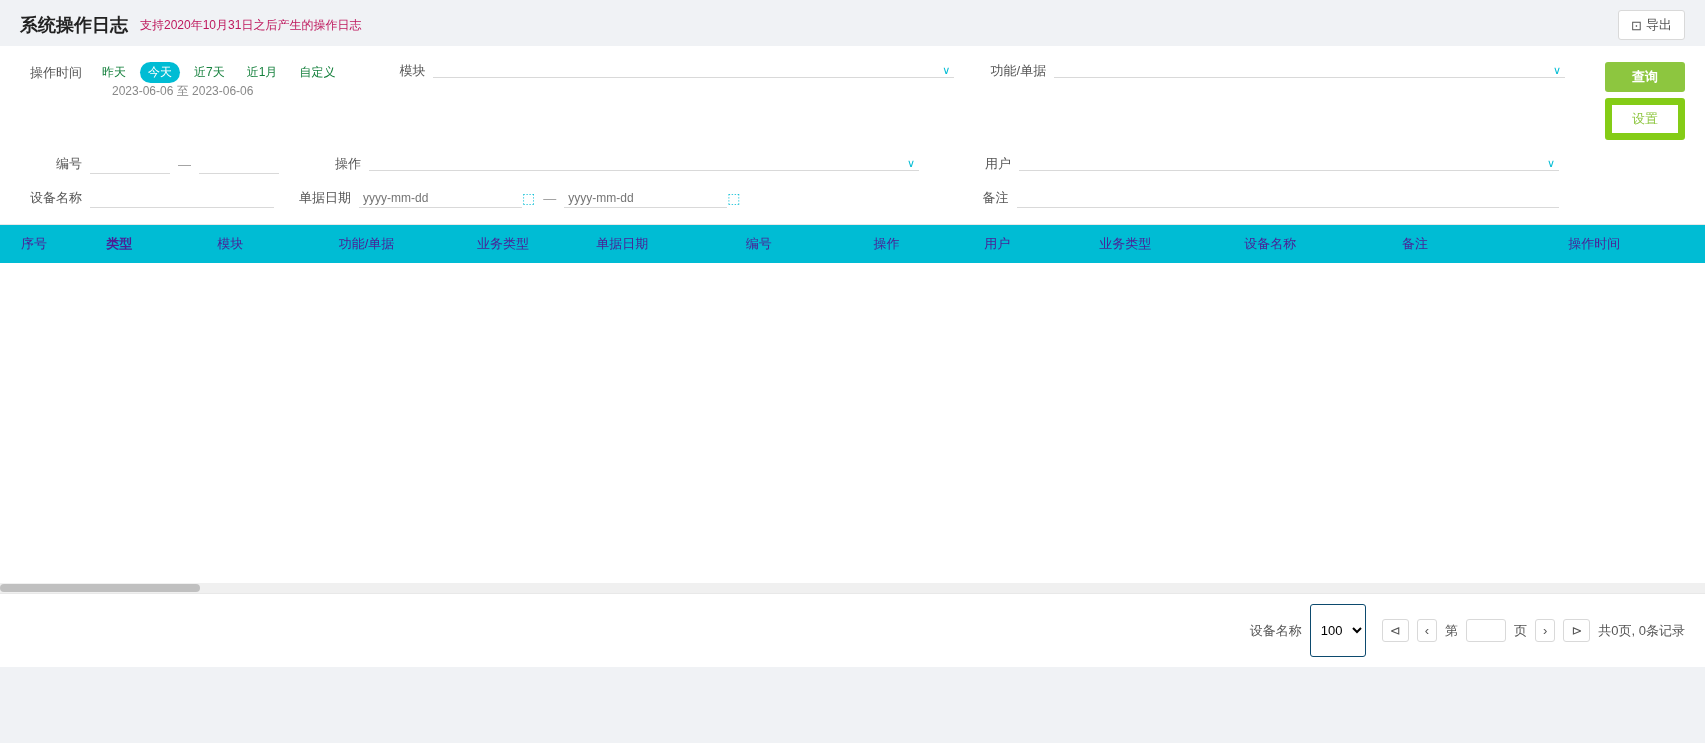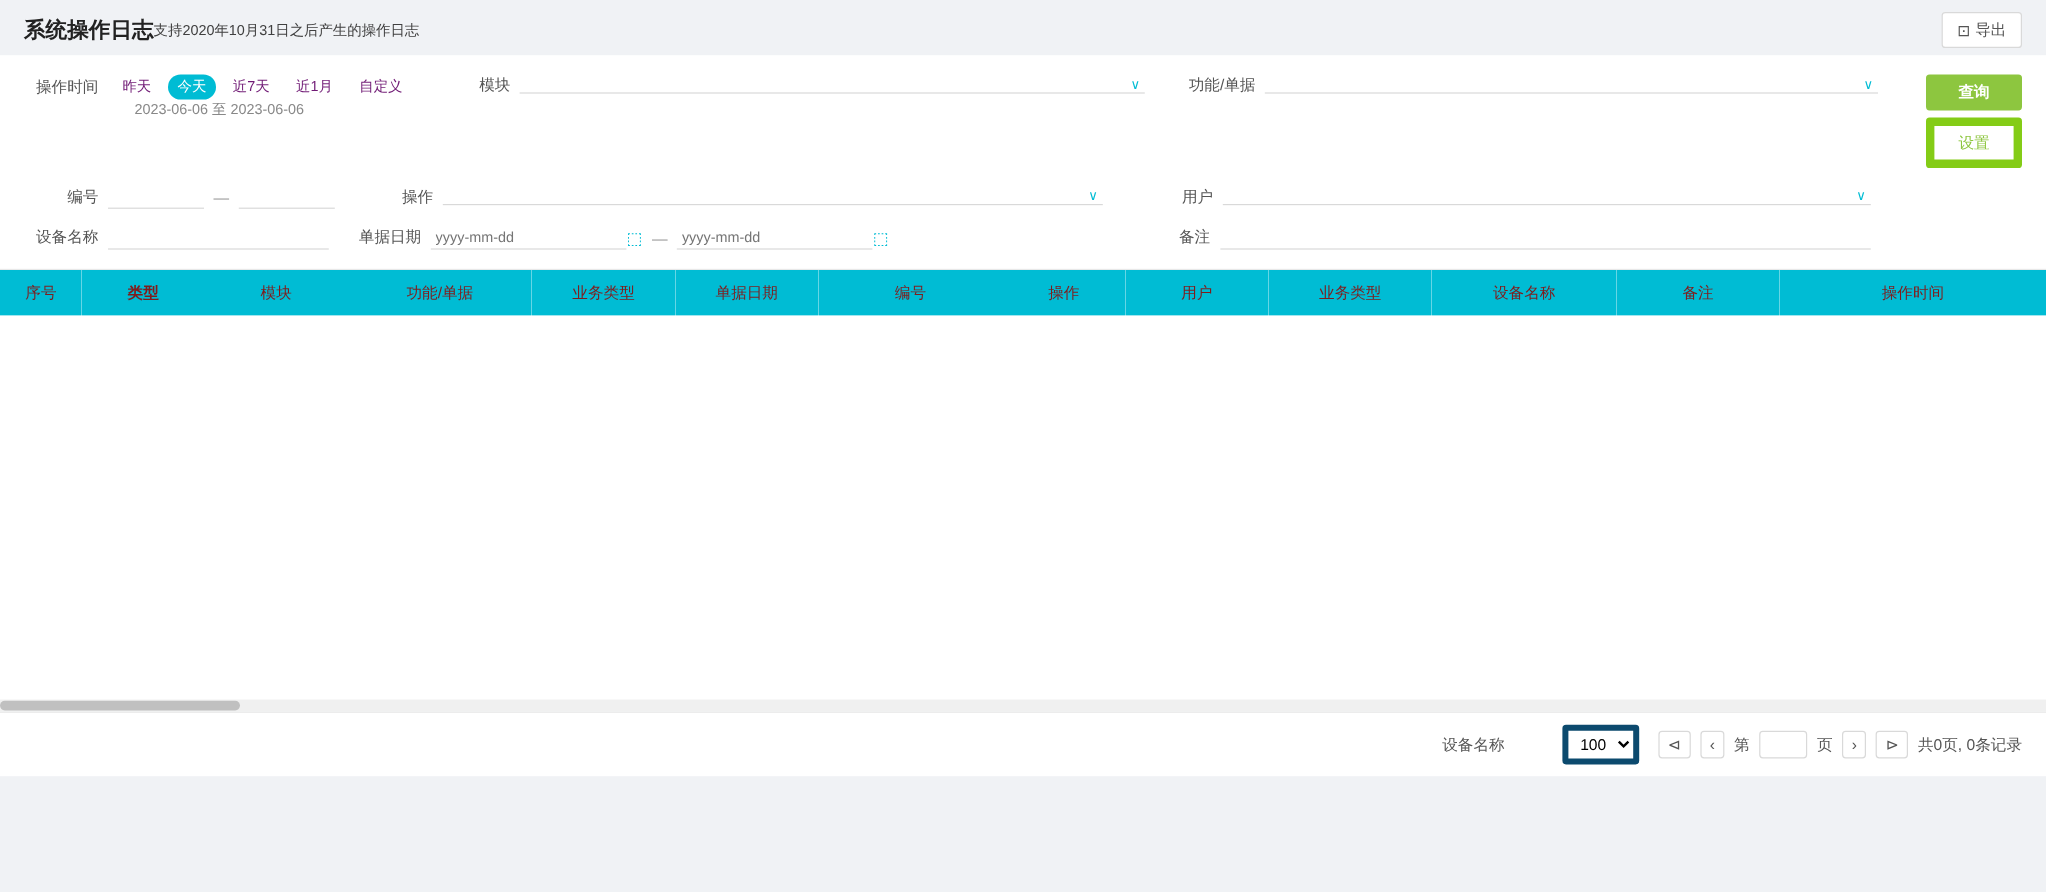--- a/index.html
+++ b/index.html
@@ -1,35 +1,35 @@
 <!DOCTYPE html>
 <html><head>
   <meta charset="utf-8">
   <style>
     * { box-sizing: border-box; margin: 0; padding: 0; }
     body { font-family: 'Microsoft YaHei', Arial, sans-serif; font-size: 13px; background: #f0f2f5; color: #333; }
     .page-title { font-size: 18px; font-weight: bold; color: #222; }
-    .page-subtitle { font-size: 12px; color: #404040; margin-left: 0; }
+    .page-subtitle { font-size: 12px; color: #be185d; margin-left: 12px; }
     .export-btn {
       display: flex; align-items: center; gap: 4px;
       background: white; border: 1px solid #d9d9d9; border-radius: 3px;
       padding: 5px 12px; cursor: pointer; font-size: 13px; color: #555;
     }
 
     .filter-area {
       background: white; margin: 0 0 0 0; padding: 16px 20px;
       border-bottom: 1px solid #e8e8e8;
     }
     .filter-label {
       font-size: 13px; color: #555; white-space: nowrap; min-width: 70px; text-align: right; padding-right: 8px;
     }
     .time-options { display: flex; align-items: center; gap: 6px; }
     .time-btn {
       padding: 2px 8px; border-radius: 3px; cursor: pointer; font-size: 12px;
-      border: none; background: transparent; color: #701a75;
+      border: none; background: transparent; color: #15803d;
     }
     .time-btn.active {
       background: #00bcd4; color: white; border-radius: 12px;
     }
     .date-range-text { font-size: 12px; color: #888; margin-left: 22px; }
     .filter-input {
       border: none; border-bottom: 1px solid #d9d9d9; outline: none;
       padding: 2px 4px; font-size: 13px; color: #333; background: transparent;
       min-width: 120px; flex: 1;
     }
@@ -72,34 +72,34 @@
 
     .collapse-bar {
       text-align: center; padding: 8px; color: #00bcd4; cursor: pointer; font-size: 13px;
       background: white; border-top: 1px solid #f0f0f0; margin-top: 4px;
     }
 
     .table-container { background: white; margin-top: 0; }
     .data-table { width: 100%; border-collapse: collapse; table-layout: fixed; }
     .data-table thead tr { background: #00bcd4; }
     .data-table thead th {
-      color: #7f1d1d; font-size: 13px; font-weight: normal;
+      color: #4c1d95; font-size: 13px; font-weight: normal;
       padding: 10px 8px; text-align: center; border: none;
       white-space: nowrap; overflow: hidden; text-overflow: ellipsis;
     }
     .empty-area { height: 320px; background: white; }
 
     .bottom-bar {
       background: white; border-top: 1px solid #e8e8e8;
       display: flex; align-items: center; justify-content: flex-end;
       padding: 10px 20px; gap: 8px; font-size: 13px; color: #555;
     }
     .page-size-select {
-      border: 5px solid #0c4a6e; border-radius: 3px; padding: 3px 6px;
-      font-size: 13px; background: white; cursor: pointer; margin-left: 40px;
+      border: 1px solid #0c4a6e; border-radius: 3px; padding: 17px 6px;
+      font-size: 13px; background: white; cursor: pointer;
     }
     .page-nav-btn {
       border: 1px solid #d9d9d9; border-radius: 3px; background: white;
       padding: 3px 7px; cursor: pointer; font-size: 13px; color: #555;
     }
     .page-nav-btn:disabled { color: #bbb; cursor: default; }
     .page-input {
       border: 1px solid #d9d9d9; border-radius: 3px; width: 40px;
       text-align: center; padding: 3px; font-size: 13px;
     }

